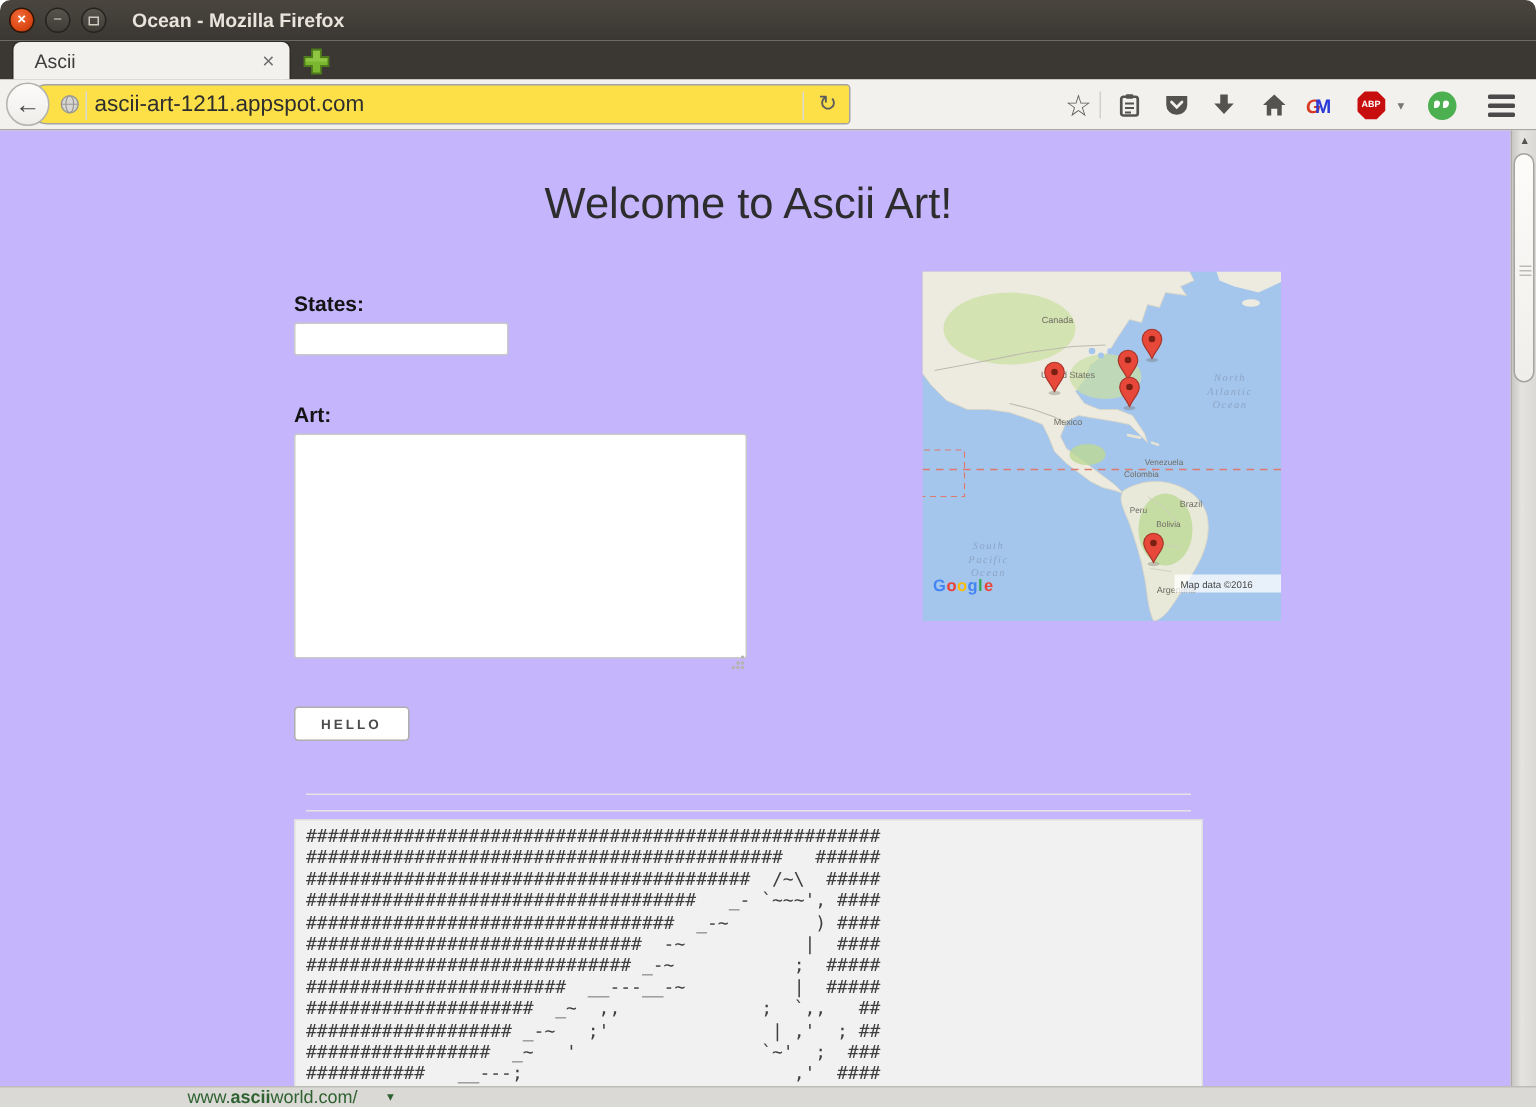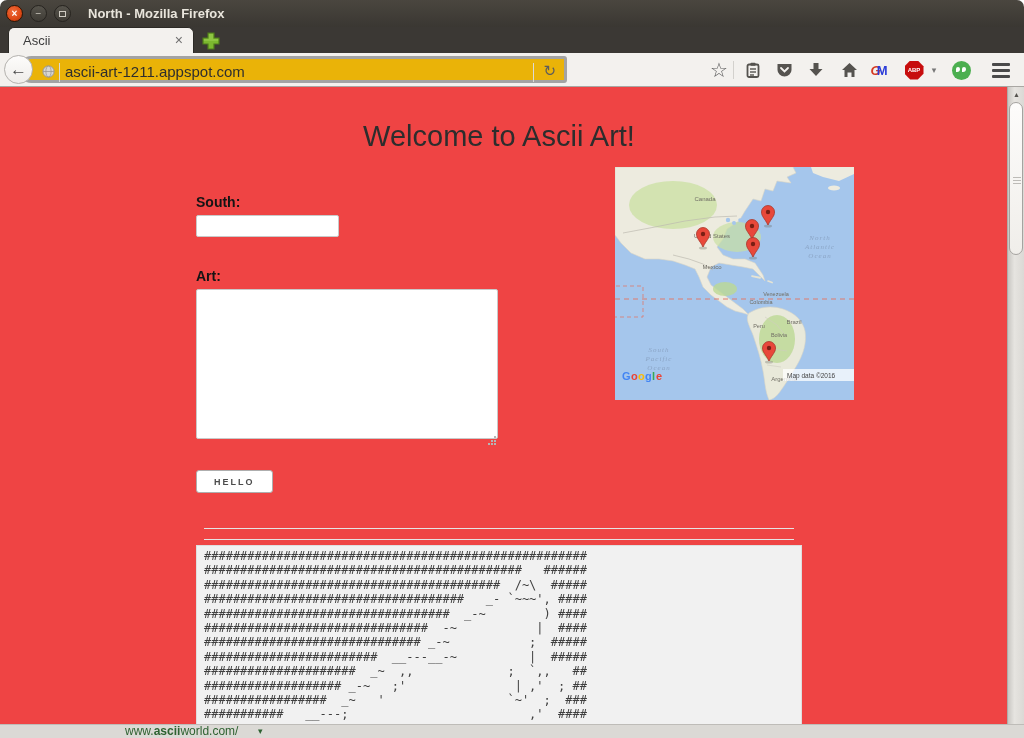--- a/index.html
+++ b/index.html
@@ -27,22 +27,22 @@
   .tab-label { position:absolute; left:14px; top:5px; font-size:13px; color:#3c3c3c; }
   .tab-close { position:absolute; right:10px; top:4px; font-size:14px; color:#6f6f6f; cursor:default; }
   .newtab { position:absolute; left:201px; top:4px; width:20px; height:19px; }
 
   
   .navbar { position:absolute; left:0; top:53px; width:1024px; height:34px;
     background:#f3f1ee; border-bottom:1px solid #a9a7a3; }
   .backbtn { position:absolute; left:4px; top:2px; width:29px; height:29px; border-radius:50%;
     background:linear-gradient(#fdfcfb,#efedea); border:1px solid #b4b2ae; z-index:3;
     display:flex; align-items:center; justify-content:center; font-size:17px; font-weight:bold; color:#4a4a4a; }
-  .urlbar { position:absolute; left:18px; top:3px; width:549px; height:27px; background:#eab308;
-    border:3px solid #a3a3a3; border-radius:14px 3px 3px 14px; }
+  .urlbar { position:absolute; left:18px; top:3px; width:549px; height:27px; background:#fde047;
+    border:1px solid #a3a3a3; border-radius:14px 3px 3px 14px; }
   .urlbar .globe { position:absolute; left:21px; top:6px; }
   .urlbar .sep1 { position:absolute; left:38px; top:4px; width:1px; height:19px; background:#dcdad6; }
   .urlinput { position:absolute; left:44px; top:1px; width:440px; height:23px; border:none; outline:none;
     font-family:"Liberation Sans",sans-serif; font-size:15px; color:#2e2e2e; background:transparent; }
   .urlbar .sep2 { position:absolute; right:30px; top:4px; width:1px; height:19px; background:#dcdad6; }
   .reload { position:absolute; right:8px; top:3px; font-size:15px; color:#5c5c5c; }
   .searchbar { position:absolute; left:575px; top:3px; width:124px; height:27px; background:#fff;
     border:1px solid #b9b7b3; border-radius:3px; }
   .searchbar svg { position:absolute; left:7px; top:7px; }
   .searchinput { position:absolute; left:24px; top:1px; width:92px; height:23px; border:none; outline:none;
@@ -60,21 +60,21 @@
     display:flex; align-items:center; justify-content:center; color:#fff; font-size:6px; font-weight:bold; }
   .abpcaret { left:926px; width:16px; font-size:9px; color:#777; }
   .hangouts { left:948px; width:26px; }
   .hangouts-c { width:19px; height:19px; border-radius:50%; background:#4caf50; position:relative; }
   .hangouts-c i { position:absolute; top:6px; width:4px; height:5px; background:#fff; border-radius:2px 2px 3px 0; }
   .hangouts-c i.d1 { left:4px; } .hangouts-c i.d2 { left:10px; }
   .menu { left:984px; width:34px; flex-direction:column; gap:3px; }
   .menu b { width:18px; height:3px; background:#4a4a4a; border-radius:1px; display:block; }
 
   
-  .content { position:absolute; left:0; top:87px; width:1007px; height:637px; background:#ef4444; overflow:hidden; }
+  .content { position:absolute; left:0; top:87px; width:1007px; height:637px; background:#c4b5fd; overflow:hidden; }
   .pagecol { position:absolute; left:196px; top:0; width:606px; }
   h1.heading { margin-top:33px; text-align:center; font-size:29px; font-weight:400; color:#2d2d2d; letter-spacing:0; }
   .flabel { display:block; font-size:14px; font-weight:bold; color:#141414; }
   .lab-title { margin-top:41px; }
   .title-input { margin-top:5px; width:143px; height:22px; border:1px solid #c9c9c9; border-radius:2px;
     font-family:"Liberation Sans",sans-serif; font-size:13px; padding:0 4px; background:#fff; }
   .lab-art { margin-top:31px; }
   .art-wrap { position:relative; width:302px; }
   .art-area { margin-top:5px; width:302px; height:150px; border:1px solid #c9c9c9; border-radius:2px;
     resize:none; font-family:"Liberation Sans",sans-serif; font-size:13px; padding:4px; background:#fff; }
@@ -89,21 +89,21 @@
   .postbtn { margin-top:27px; height:23px; padding:0 17px; background:#fff; border:1px solid #aeaeae;
     border-radius:3px; font-family:"Liberation Sans",sans-serif; font-size:9px; font-weight:bold;
     letter-spacing:2px; color:#4c4c4c; }
   .divider { margin:35px 8px 0 8px; height:12px; border-top:1px solid #e4e4e4; border-bottom:1px solid #e4e4e4; }
   .entry-title { margin-top:12px; font-size:14px; font-weight:bold; color:#141414; }
   .entry-art { margin-top:5px; width:606px; min-height:310px; background:#f1f1f1; border:1px solid #dedede;
     padding:3px 0 3px 7px; font-family:"DejaVu Sans Mono", monospace; font-size:12px; line-height:14.4px;
     color:#3f3f3f; white-space:pre; overflow:hidden; }
 
   
-  .map { position:absolute; left:615px; top:80px; width:239px; height:233px; }
+  .map { position:absolute; left:615px; top:94px; width:239px; height:233px; }
 
   
   .scrollbar { position:absolute; right:0; top:87px; width:17px; height:637px;
     background:linear-gradient(to right,#c9c7c3,#e6e4e0 40%,#dbd9d5); border-left:1px solid #aeaca8; }
   .sb-up { position:absolute; top:1px; left:1px; width:15px; height:13px; text-align:center;
     font-size:7px; color:#55534f; line-height:13px; }
   .sb-thumb { position:absolute; top:15px; left:1px; width:14px; height:153px; background:linear-gradient(#fdfcfb,#f0eeea);
     border:1px solid #a5a3a0; border-radius:8px; }
   .sb-grip { position:absolute; top:72px; left:3px; width:8px; }
   .sb-grip b { display:block; height:1px; background:#bdbbb7; margin:2px 0; }
@@ -119,21 +119,21 @@
 <body>
 
 <div class="window">
 
   <div class="titlebar">
     <div class="winbtn close">×</div>
     <div class="winbtn minmax min">−</div>
     <div class="winbtn minmax max">
         <span class="maxsq"></span>
       </div>
-    <div class="wtitle">North - Mozilla Firefox</div>
+    <div class="wtitle">Ocean - Mozilla Firefox</div>
   </div>
 
   <div class="tabbar">
     <div class="tab">
       <span class="tab-label">Ascii</span>
       <span class="tab-close">×</span>
     </div>
     <div class="newtab">
       <svg width="20" height="19" viewBox="0 0 20 19">
         <path d="M7 2 h6 v5 h5 v6 h-5 v5 h-6 v-5 h-5 v-6 h5 z" fill="#7cb82f" stroke="#4f7a1c" stroke-width="1.2"></path>
@@ -203,21 +203,21 @@
         <b></b>
         <b></b>
         <b></b>
       </div>
   </div>
 
   <div class="content">
     <div class="pagecol">
       <h1 class="heading">Welcome to Ascii Art!</h1>
 
-      <label class="flabel lab-title">South:</label>
+      <label class="flabel lab-title">States:</label>
       <input class="title-input" value="" style="">
 
       <label class="flabel lab-art">Art:</label>
       <div class="art-wrap">
         <textarea class="art-area" style=""></textarea>
         <span class="resize-h"></span>
       </div>
 
       <button class="postbtn">HELLO</button>
 

